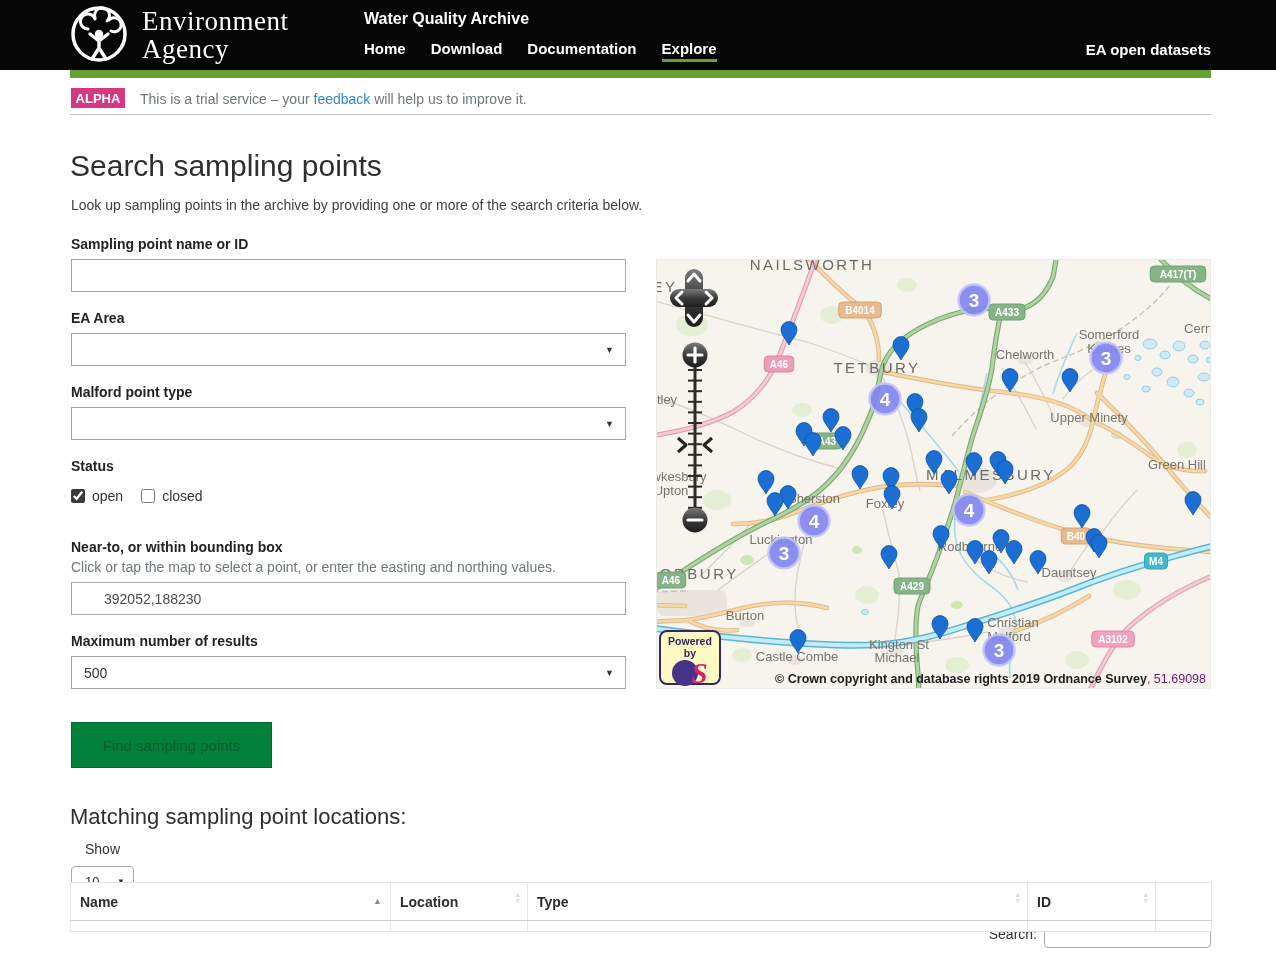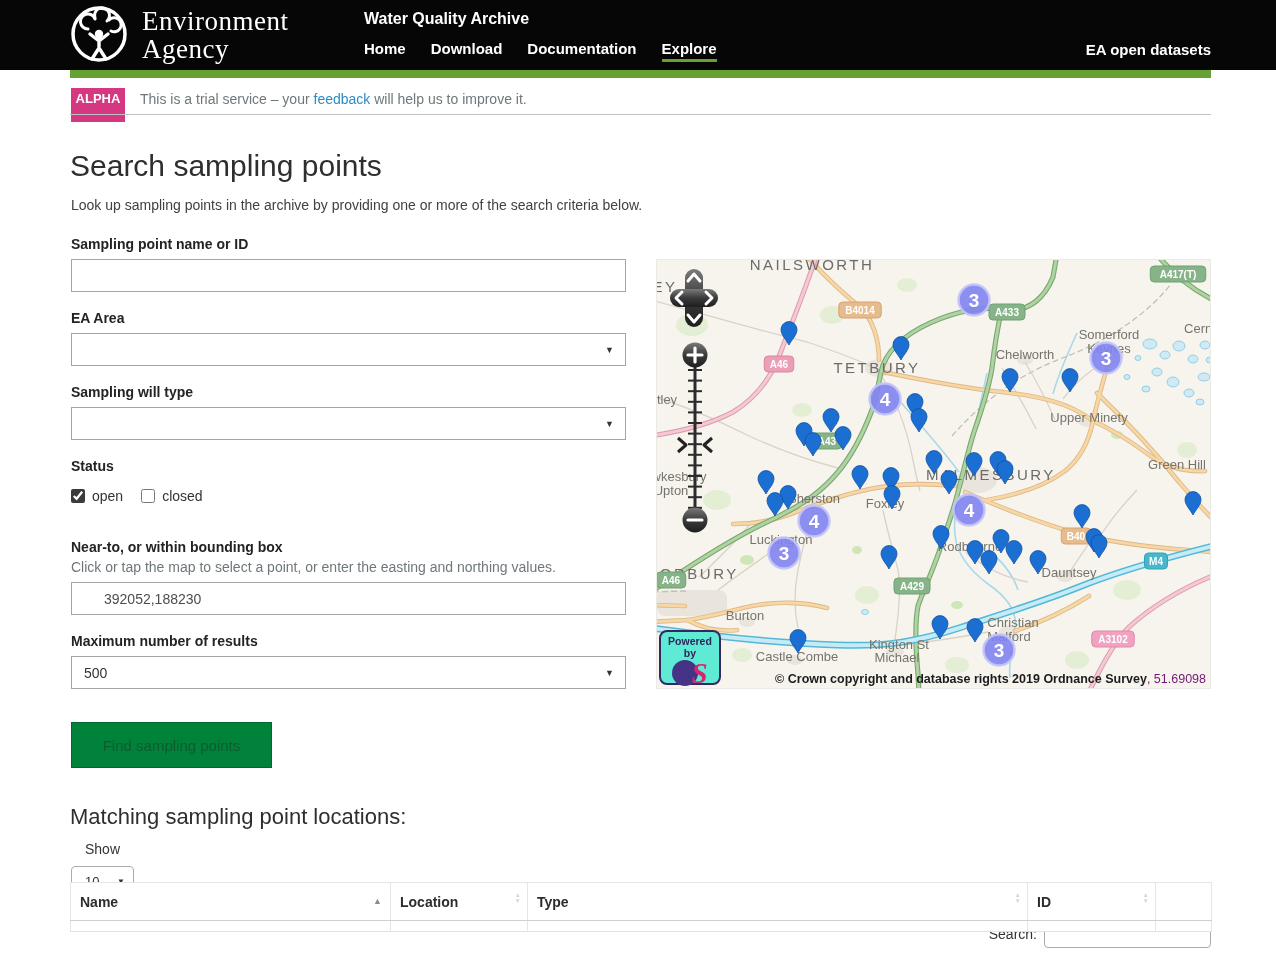--- a/index.html
+++ b/index.html
@@ -12,21 +12,21 @@
   .brand{position:absolute;left:142px;top:7px;color:#fff;font-family:"Liberation Serif",serif;
          font-size:27px;line-height:28px;letter-spacing:.5px;}
   .app-title{position:absolute;left:364px;top:10px;color:#fff;font-weight:700;font-size:16px;}
   .main-nav{position:absolute;left:364px;top:40px;display:flex;gap:25px;}
   .nav-link{color:#fff;font-weight:700;font-size:15px;cursor:pointer;}
   .nav-link.active{border-bottom:3px solid #65a233;padding-bottom:2px;}
   .right-link{position:absolute;right:65px;top:41px;color:#fff;font-weight:700;font-size:15px;cursor:pointer;}
   .green-bar{position:absolute;left:70px;top:70px;width:1141px;height:8px;background:#65a233;}
 
   
-  .alpha-badge{position:absolute;left:71px;top:88px;width:54px;height:34px;background:#d53880;
+  .alpha-badge{position:absolute;left:71px;top:88px;width:54px;height:20px;background:#d53880;
                color:#fff;font-size:13px;font-weight:700;text-align:center;line-height:22px;}
   .alpha-text{position:absolute;left:140px;top:91px;font-size:14px;color:#6f777b;}
   .alpha-text a{color:#2b8cc4;cursor:pointer;}
   .alpha-divider{position:absolute;left:70px;top:114px;width:1141px;border-bottom:1px solid #bfc1c3;}
 
   
   .h1{position:absolute;left:70px;top:149px;font-size:30px;font-weight:400;color:#2e2e2e;}
   .intro{position:absolute;left:71px;top:197px;font-size:14px;color:#414141;}
   .f-label{position:absolute;left:71px;font-weight:700;font-size:14px;color:#232323;}
   .f-hint{position:absolute;left:71px;font-size:14px;color:#6f777b;}
@@ -47,21 +47,21 @@
   
   .map{position:absolute;left:656px;top:259px;width:555px;height:430px;background:#f7f4ee;
        overflow:hidden;border:1px solid #e9e9e6;box-sizing:border-box;cursor:crosshair;padding-left:29px;}
   .map svg.base{position:absolute;left:0;top:0;}
   .town{font-family:"Liberation Sans",sans-serif;font-size:15px;fill:#6b6b68;letter-spacing:2.5px;}
   .village{font-family:"Liberation Sans",sans-serif;font-size:13px;fill:#75746c;}
   .badge-text{font-family:"Liberation Sans",sans-serif;font-size:10px;font-weight:700;fill:#fff;}
   .cluster-num{font-family:"Liberation Sans",sans-serif;font-size:19px;font-weight:700;fill:#fff;}
   .pan-ctl{position:absolute;left:12px;top:8px;cursor:pointer;}
   .zoom-ctl{position:absolute;left:12px;top:82px;cursor:pointer;}
-  .os-box{position:absolute;left:2px;bottom:3px;width:62px;height:55px;background:#5eead4;
+  .os-box{position:absolute;left:2px;bottom:3px;width:62px;height:55px;background:#fef9c3;
           border:2px solid #33295e;border-radius:8px;box-sizing:border-box;}
   .os-powered{font-size:10.5px;color:#2f2558;font-weight:600;text-align:center;margin-top:3px;}
   .os-logo-row{display:flex;align-items:center;justify-content:center;margin-top:1px;}
   .os-circle{width:26px;height:26px;border-radius:50%;background:#453386;display:inline-block;}
   .os-s{font-family:"Liberation Serif",serif;font-style:italic;font-weight:700;font-size:29px;
         color:#d6246e;margin-left:-7px;line-height:26px;}
   .attribution{position:absolute;right:4px;bottom:2px;font-size:12.5px;white-space:nowrap;}
   .attr-bold{font-weight:700;color:#1c1c1c;}
   .attr-coord{font-weight:400;color:#701a75;}
 
@@ -128,21 +128,21 @@
 
   <div class="f-label" style="top:236px">Sampling point name or ID</div>
   <input class="t-input" style="top: 259px;" type="text" value="">
 
   <div class="f-label" style="top:310px">EA Area</div>
   <div class="select-box" style="top:333px">
     <span class="select-value"></span>
     <span class="select-arrow">▼</span>
   </div>
 
-  <div class="f-label" style="top:384px">Sampling will type</div>
+  <div class="f-label" style="top:384px">Malford point type</div>
   <div class="select-box" style="top:407px">
     <span class="select-value"></span>
     <span class="select-arrow">▼</span>
   </div>
 
   <div class="f-label" style="top:458px">Status</div>
   <div class="status-row">
       <label class="chk">
         <input type="checkbox" checked="" style="">
         <span>open</span>

